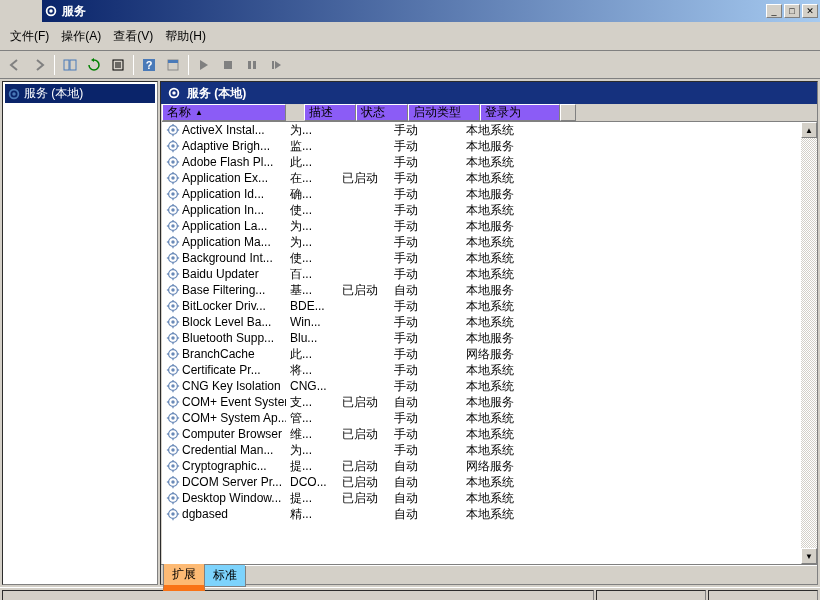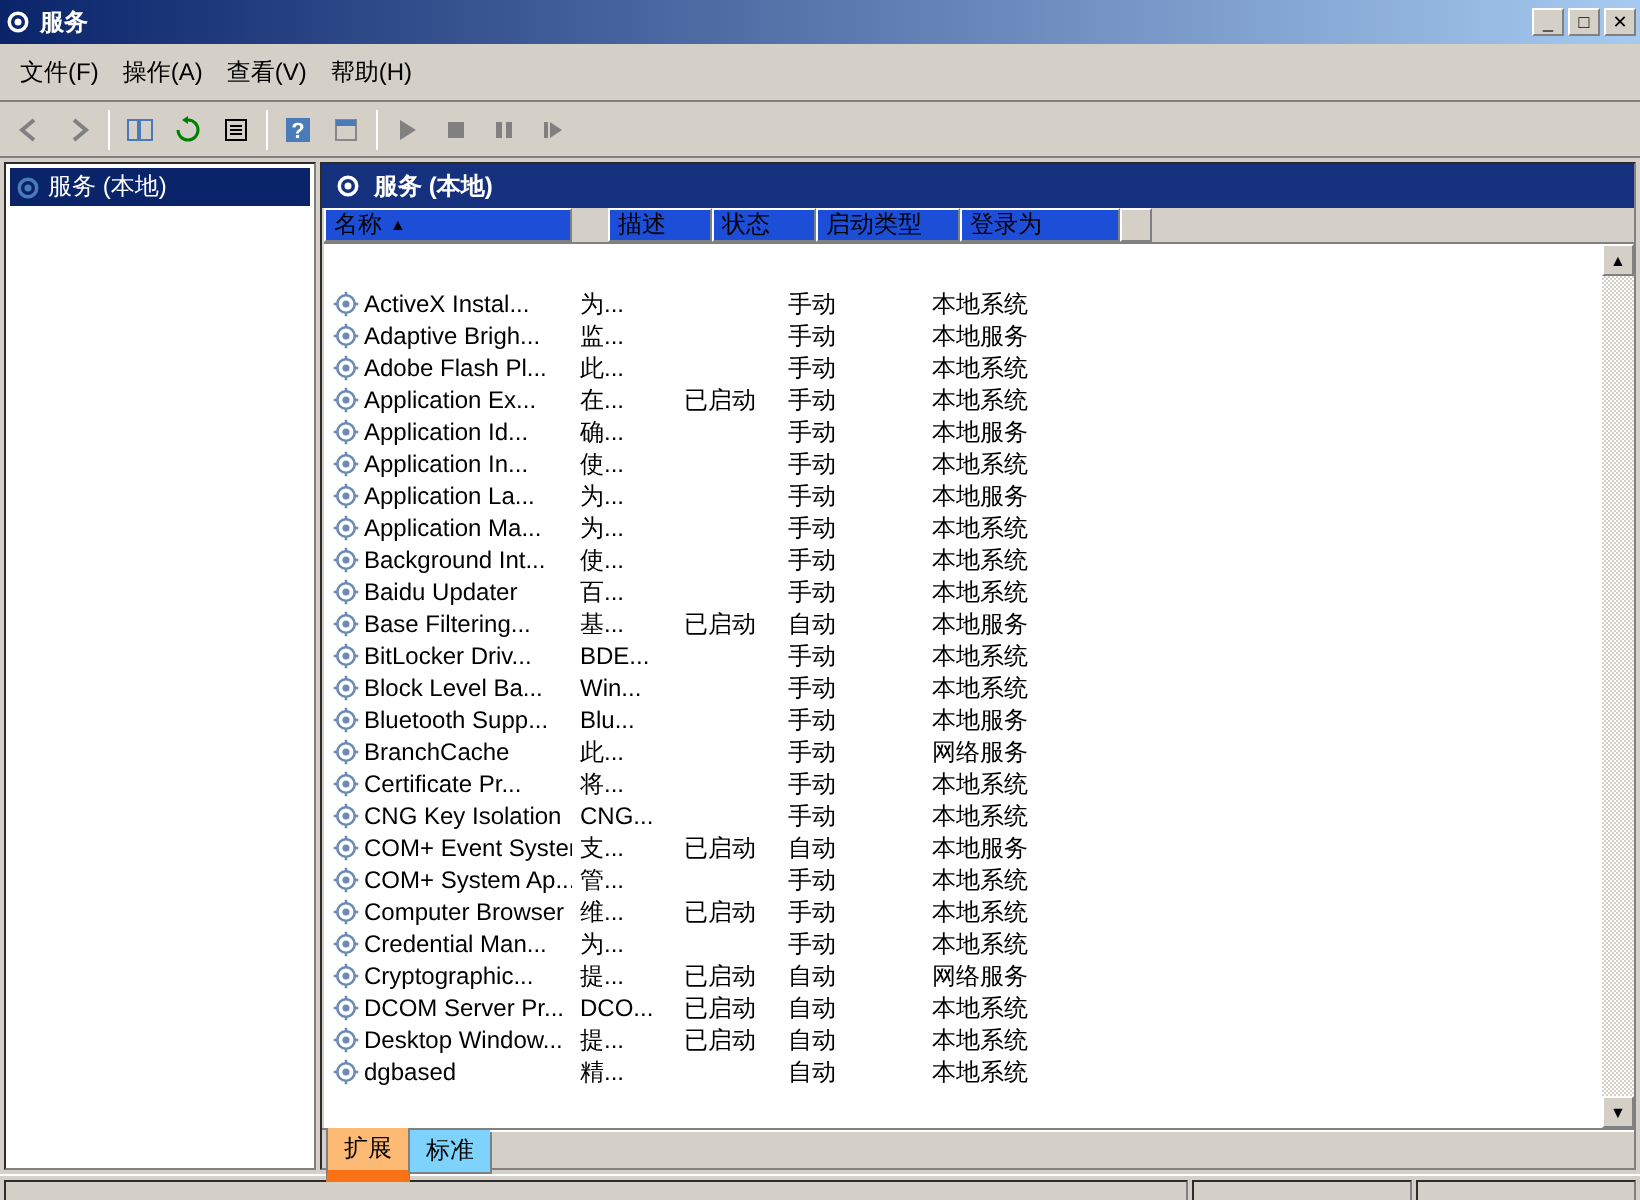--- a/index.html
+++ b/index.html
@@ -1,18 +1,18 @@
 <!DOCTYPE html>
 <html><head>
 <meta charset="utf-8">
 <style>
 * { box-sizing: border-box; margin: 0; padding: 0; }
 body { font-family: "SimSun", "宋体", sans-serif; font-size: 12px; background: #d4d0c8; width: 820px; height: 600px; overflow: hidden; }
 
-.titlebar { height: 22px; background: linear-gradient(to right, #0a246a, #a6caf0); display: flex; align-items: center; padding: 0 2px; color: white; }
+.titlebar { height: 22px; background: linear-gradient(to right, #0a246a, #a6caf0); display: flex; align-items: center; padding: 0 2px; color: white; margin-left: 42px; }
 .titlebar .gear { width: 14px; height: 14px; margin-right: 4px; }
 .titlebar .title { flex: 1; font-weight: bold; }
 .titlebar .wbtns { display: flex; gap: 2px; }
 .titlebar .wbtn { width: 16px; height: 14px; background: #d4d0c8; border: 1px solid #fff; border-right-color: #808080; border-bottom-color: #808080; font-size: 9px; display: flex; align-items: center; justify-content: center; color: black; font-family: Arial; }
 
 .menubar { height: 20px; background: #d4d0c8; display: flex; align-items: center; padding: 14px 4px; border-bottom: 1px solid #808080; }
 .menubar .mitem { padding: 2px 6px; cursor: default; }
 
 .toolbar { height: 28px; background: #d4d0c8; display: flex; align-items: center; padding: 0 4px; gap: 2px; border-bottom: 1px solid #808080; }
 .toolbar .tbtn { width: 22px; height: 22px; display: flex; align-items: center; justify-content: center; border: 1px solid transparent; }
@@ -24,27 +24,27 @@
 .tree-item.sel { background: #0a246a; color: white; }
 
 .content { flex: 1; background: #fff; border: 1px inset #808080; display: flex; flex-direction: column; }
 .content-header { height: 22px; background: #15317e; color: white; font-weight: bold; display: flex; align-items: center; padding: 0 6px; gap: 6px; }
 
 .split { flex: 1; display: flex; overflow: hidden; }
 .left-pane { width: 170px; padding: 12px 8px 8px 8px; }
 .right-pane { flex: 1; display: flex; flex-direction: column; border-left: 1px solid #d4d0c8; }
 
 .list-header { display: flex; height: 18px; background: #d4d0c8; border-bottom: 1px solid #808080; }
-.list-header .col { border-right: 1px solid #808080; border-bottom: 1px solid #808080; border-top: 1px solid #fff; border-left: 1px solid #fff; background: #1d4ed8; padding: 1px 4px; display: flex; align-items: center; font-size: 12px; }
+.list-header .col { border-right: 1px solid #808080; border-bottom: 1px solid #808080; border-top: 1px solid #fff; border-left: 1px solid #fff; background: #8b5cf6; padding: 1px 4px; display: flex; align-items: center; font-size: 12px; }
 .col.c1 { width: 124px; } .col.c2 { width: 52px; margin-left: 18px; } .col.c3 { width: 52px; } .col.c4 { width: 72px; } .col.c5 { width: 80px; } 
 .list-header .scrollcol { width: 16px; background: #d4d0c8; border: 1px solid; border-color: #fff #808080 #808080 #fff; }
 .sort-arrow { margin-left: 4px; font-size: 8px; }
 
 .list-body { flex: 1; overflow: hidden; position: relative; display: flex; }
-.rows { flex: 1; margin-top: 22px; }
+.rows { flex: 1; }
 .row { display: flex; height: 16px; align-items: center; }
 .row .cell { overflow: hidden; white-space: nowrap; padding: 0 4px; font-size: 12px; }
 .row .c1 { width: 124px; display: flex; align-items: center; gap: 2px; }
 .row .c2 { width: 52px; } .row .c3 { width: 52px; } .row .c4 { width: 72px; } .row .c5 { width: 80px; }
 .srv-icon { width: 14px; height: 14px; flex-shrink: 0; }
 
 .vscroll { width: 16px; background: #d4d0c8; display: flex; flex-direction: column; }
 .vscroll .sbtn { height: 16px; border: 1px solid; border-color: #fff #808080 #808080 #fff; background: #d4d0c8; display: flex; align-items: center; justify-content: center; font-size: 8px; }
 .vscroll .track { flex: 1; background: repeating-conic-gradient(#d4d0c8 0 25%, #fff 0 50%) 0 0/2px 2px; }
 

